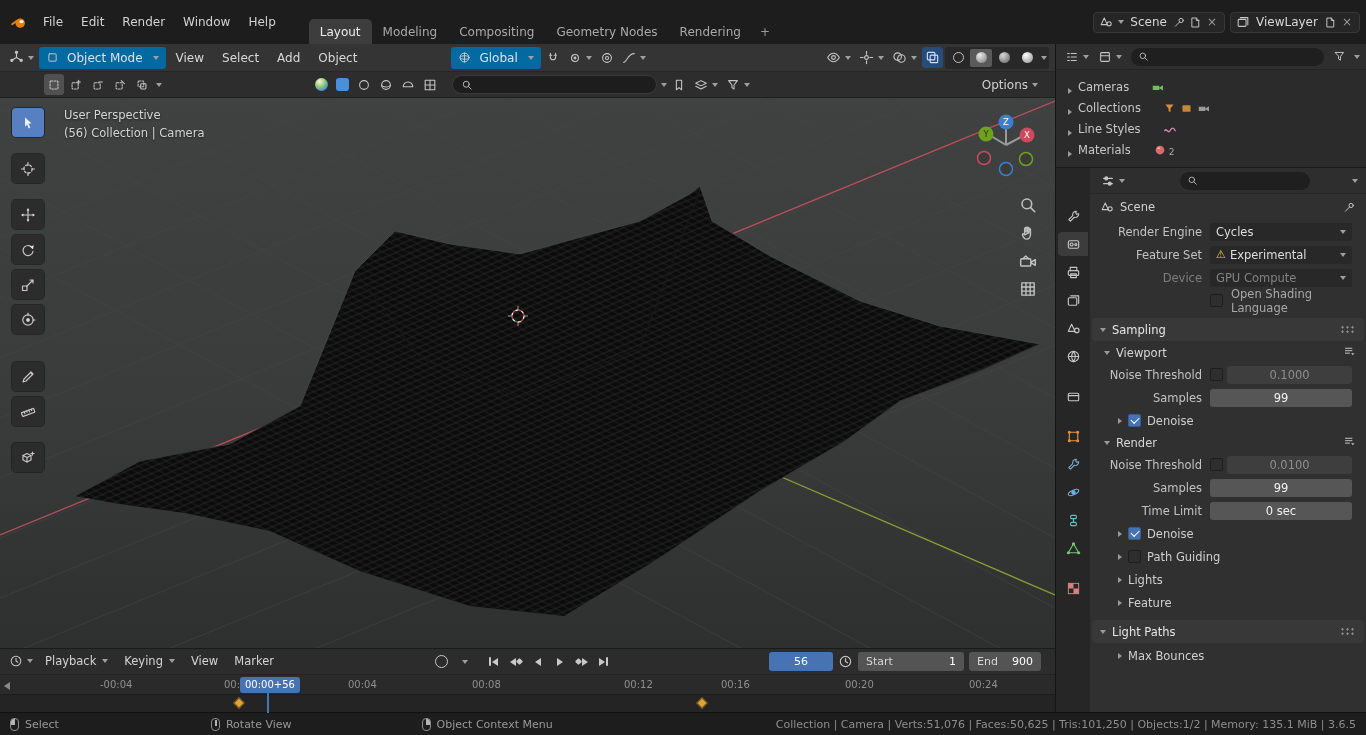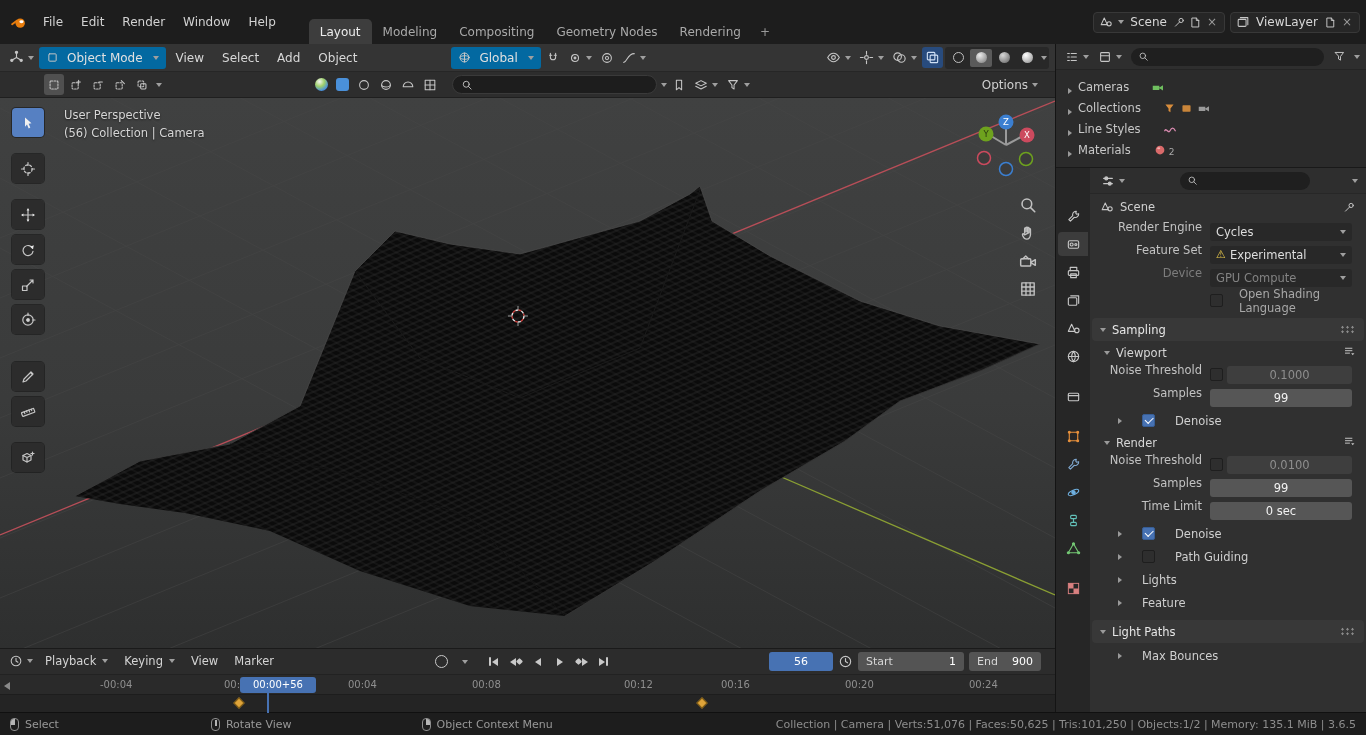--- a/index.html
+++ b/index.html
@@ -68,60 +68,60 @@
 .tr{width:0;height:0;border-top:4px solid transparent;border-bottom:4px solid transparent;border-left:6.5px solid #c9c9c9}
 .vb{width:2px;height:9px;background:#c9c9c9;border-radius:1px}
 .kd{width:5px;height:5px;background:#c9c9c9;transform:rotate(45deg);border-radius:1px}
 .tl-right{margin-left:auto;display:flex;align-items:center;gap:5px;padding-right:8px}
 .framechip{width:64px;height:19px;background:#4772b3;border-radius:3px;color:#fff;display:flex;align-items:center;justify-content:center;font-size:11px}
 .rangechip{height:19px;background:#545454;border-radius:3px;display:flex;align-items:center;justify-content:space-between;padding:0 8px;font-size:11px;color:#fff}
 .rangechip .lab{color:#d6d6d6;margin-right:10px}
 .ruler{height:21px;background:#2a2a2a;position:relative;border-top:1px solid #222}
 .tick{position:absolute;top:4px;font-size:10px;color:#8f8f8f}
 .track{height:18px;background:#242424;position:relative;border-top:1px solid #1d1d1d}
-.playhead-chip{position:absolute;left:240px;top:2px;height:16px;padding:0 13px;background:#4772b3;border-radius:3px;color:#fff;font-size:10px;display:flex;align-items:center;z-index:2}
+.playhead-chip{position:absolute;left:240px;top:2px;height:16px;padding:0 5px;background:#4772b3;border-radius:3px;color:#fff;font-size:10px;display:flex;align-items:center;z-index:2}
 .playhead-line{position:absolute;left:267px;top:43px;width:2px;height:21px;background:#4772b3;z-index:1}
 .key{position:absolute;top:4px;width:8px;height:8px;background:#dfa43a;border:1px solid #7c5a14;transform:rotate(45deg)}
 .scroll-l{position:absolute;left:4px;top:7px;opacity:.6}
 
 .outliner{height:124px;background:#2b2b2b;border-bottom:1px solid #191919;display:flex;flex-direction:column;flex:none;font-size:11.5px}
 .ohead{height:26px;display:flex;align-items:center;gap:3px;padding:0 6px;background:#2e2e2e;border-bottom:1px solid #242424;flex:none}
 .osearch{flex:1;height:18px;display:flex;align-items:center;gap:4px;background:#1f1f1f;border-radius:9px;padding:0 7px;margin:0 3px;color:#9a9a9a}
 .orow{height:21px;display:flex;align-items:flex-end;gap:6px;padding-left:12px;color:#c8c8c8}
 .oicons{display:flex;align-items:center;gap:4px;margin-left:16px}
 .ocount{font-size:9px;color:#aaa;margin-left:-2px;align-self:flex-end}
 
 .props{flex:1;display:flex;min-height:0;background:#303030;font-size:11.5px}
 .ptabs{width:34px;background:#262626;display:flex;flex-direction:column;align-items:center;padding-top:36px;gap:4px;flex:none}
 .ptab{width:30px;height:24px;display:flex;align-items:center;justify-content:center;border-radius:4px 0 0 4px}
 .ptab.active{background:#3c3c3c}
 .pgap{height:8px;flex:none}
 .pmain{flex:1;display:flex;flex-direction:column;overflow:hidden}
 .phead{height:26px;display:flex;align-items:center;gap:4px;padding:0 8px;background:#2e2e2e;border-bottom:1px solid #272727;flex:none}
 .psearch{width:130px;height:18px;display:flex;align-items:center;gap:4px;background:#1f1f1f;border-radius:9px;padding:0 7px;margin-left:48px;color:#9a9a9a}
 .crumb{height:26px;display:flex;align-items:center;gap:6px;padding:0 10px;color:#d0d0d0}
-.prow{height:23px;display:flex;padding-right:14px;flex:none}
+.prow{height:23px;display:flex;align-items:center;padding-right:14px;flex:none}
 .prow label{width:120px;text-align:right;padding-right:8px;color:#c2c2c2;flex:none}
 .prow.dim label{color:#7d7d7d}
 .ctl{flex:1;display:flex;align-items:center;gap:4px;min-width:0}
 .dd2{flex:1;height:18px;background:#282828;border-radius:3px;display:flex;align-items:center;padding:0 6px;color:#dedede;gap:4px;min-width:0}
 .dd2 .caret{margin-left:auto}
 .dd2.dis{color:#828282}
 .warn{color:#e8c84a;font-size:11px;line-height:1}
 .num{flex:1;height:18px;background:#565656;border-radius:3px;color:#f2f2f2;display:flex;align-items:center;justify-content:center}
 .num.dis{background:#3e3e3e;color:#8e8e8e}
 .cb{width:13px;height:13px;background:#2e2e2e;border:1px solid #1e1e1e;border-radius:2px;flex:none;display:flex;align-items:center;justify-content:center}
 .cb.on{background:#4772b3;border-color:#375d94}
 .cb.on::after{content:"";width:7px;height:3.5px;border-left:1.6px solid #fff;border-bottom:1.6px solid #fff;transform:rotate(-45deg);margin-top:-2px}
-.cblab{color:#a8a8a8;margin-left:12px}
+.cblab{color:#a8a8a8;margin-left:4px}
 .phdr{height:23px;background:#383838;border-radius:4px;margin:6px 2px 1px;display:flex;align-items:center;gap:6px;padding:0 8px;color:#e6e6e6;flex:none}
 .grip{margin-left:auto;width:16px;height:9px;background-image:radial-gradient(circle,#8a8a8a 1px,transparent 1.2px);background-size:5px 4.5px}
 .shdr{height:21px;display:flex;align-items:center;gap:6px;padding:0 10px 0 14px;color:#d6d6d6;flex:none}
 .shdr .preset{margin-left:auto}
-.crow{height:23px;display:flex;align-items:center;gap:20px;padding-left:28px;color:#cfcfcf;flex:none}
+.crow{height:23px;display:flex;align-items:center;gap:6px;padding-left:28px;color:#cfcfcf;flex:none}
 
 .statusbar{height:23px;background:#1d1d1d;border-top:1px solid #101010;display:flex;align-items:center;padding:0 10px;font-size:11px;color:#989898;flex:none}
 .hint{display:flex;align-items:center;gap:6px}
 .mouse{width:9px;height:13px;border:1px solid #8d8d8d;border-radius:4px;position:relative;flex:none}
 .mouse.l::before{content:"";position:absolute;left:0;top:0;width:4px;height:6px;background:#b5b5b5;border-radius:3px 0 0 0}
 .mouse.m::before{content:"";position:absolute;left:3px;top:1px;width:2px;height:6px;background:#b5b5b5}
 .mouse.r::before{content:"";position:absolute;right:0;top:0;width:4px;height:6px;background:#b5b5b5;border-radius:0 3px 0 0}
 .stats{margin-left:auto;color:#8d8d8d}
 </style>
 </head>

